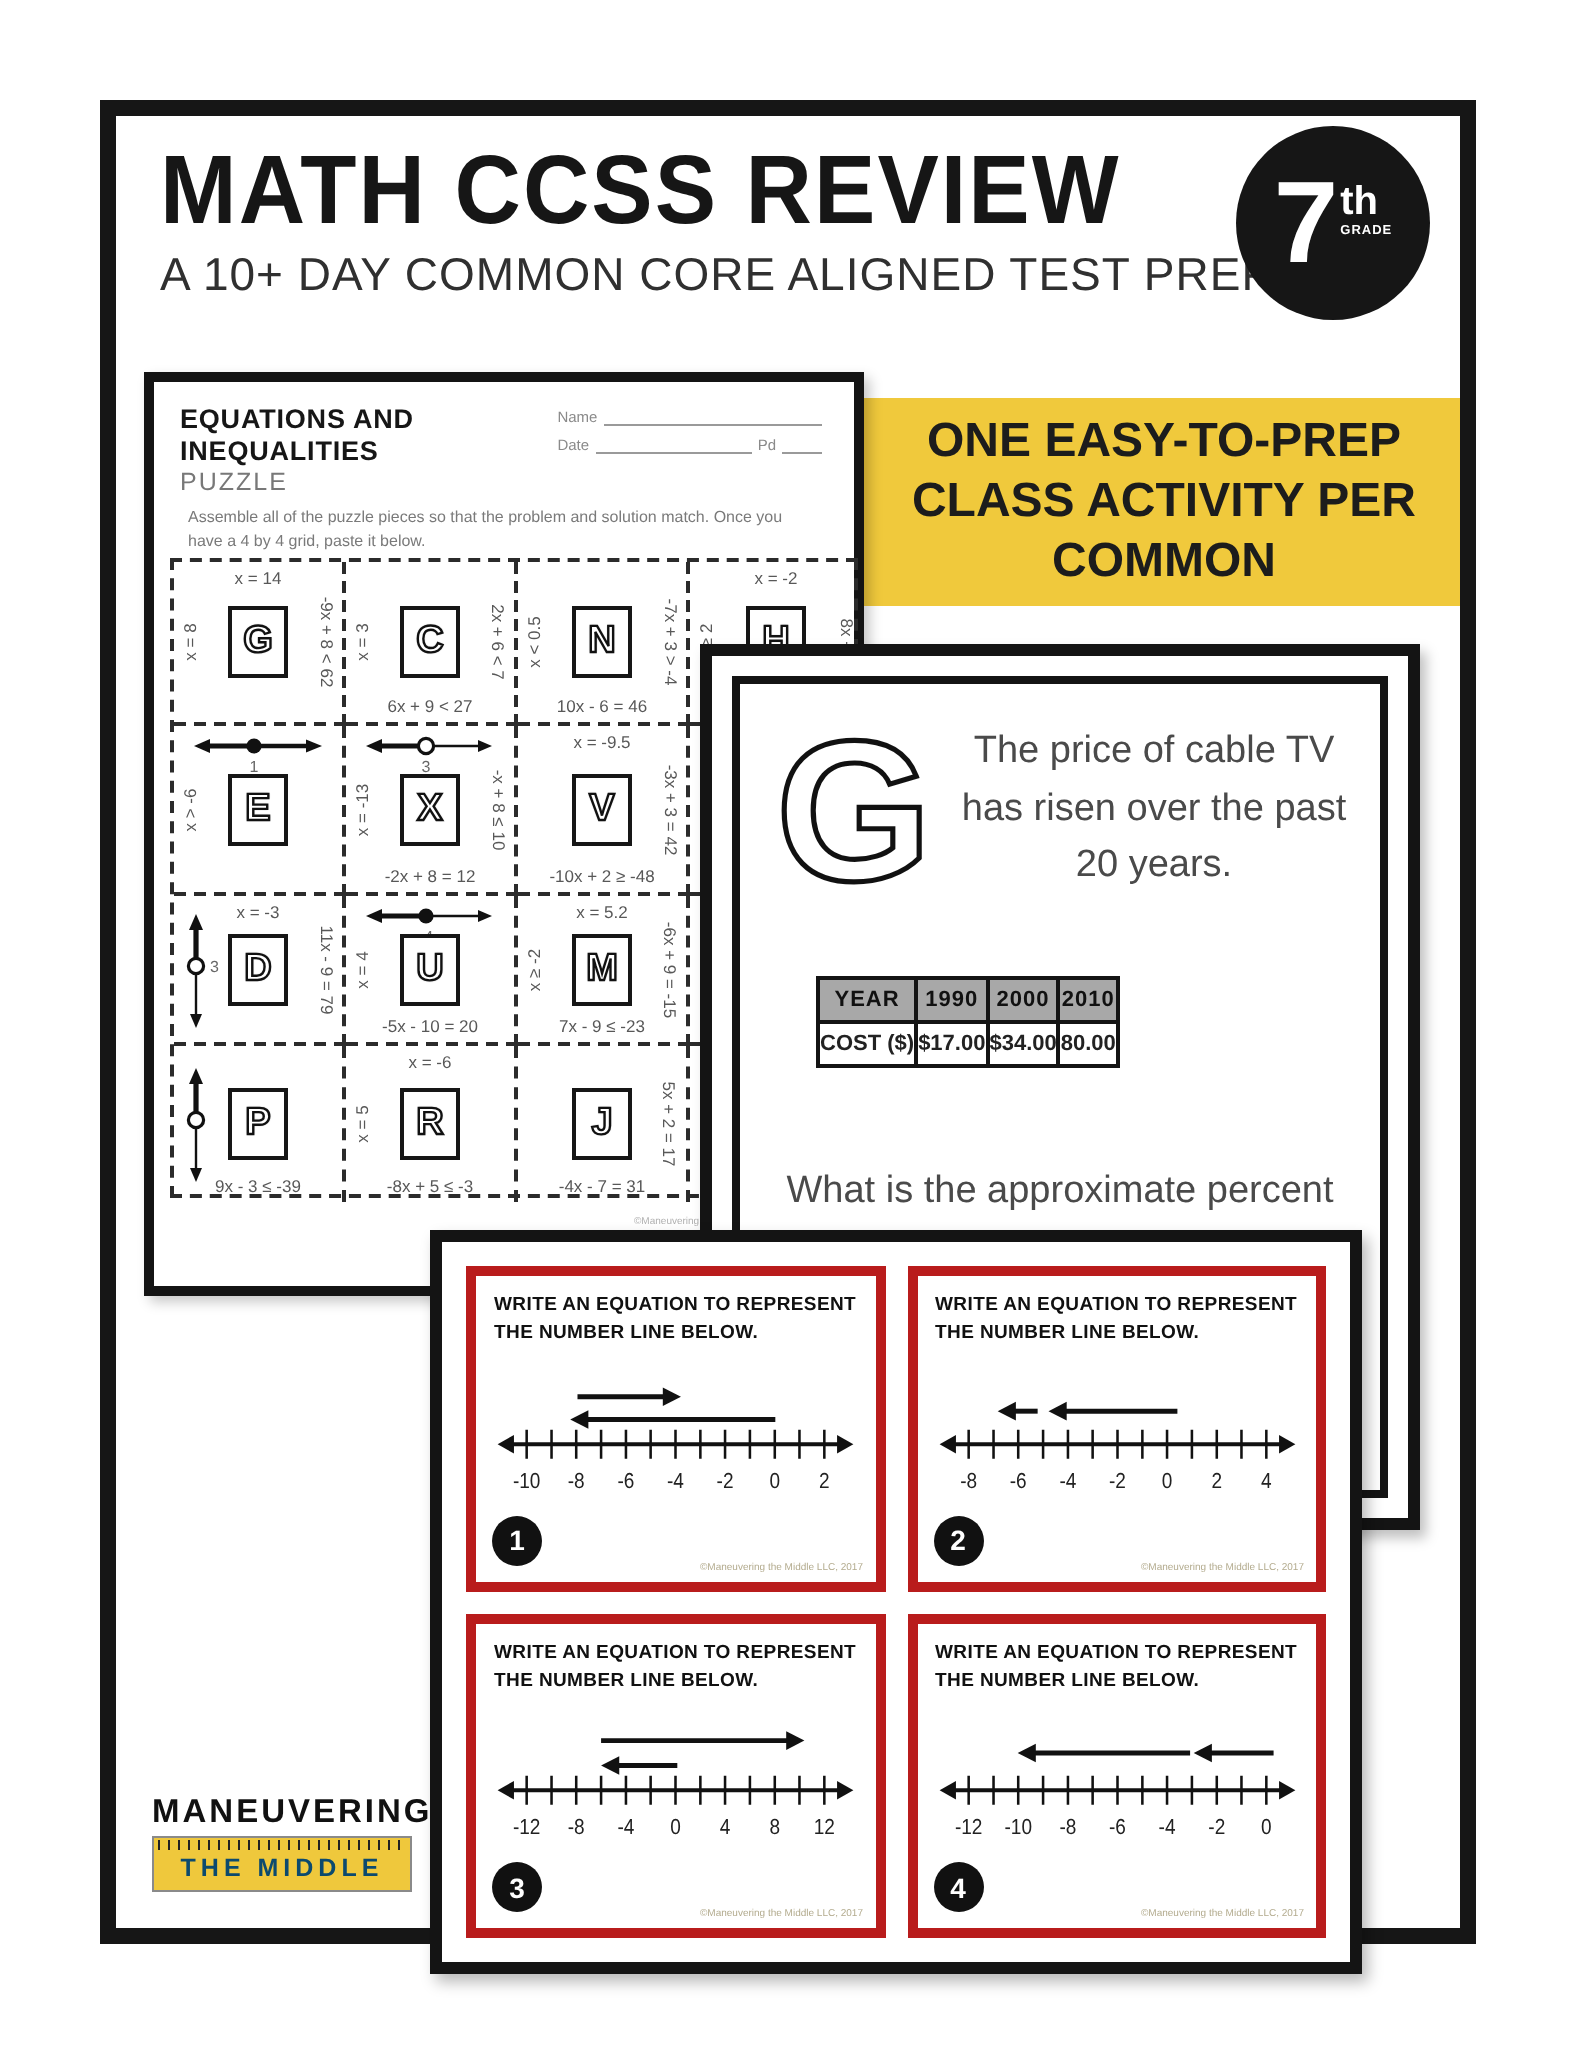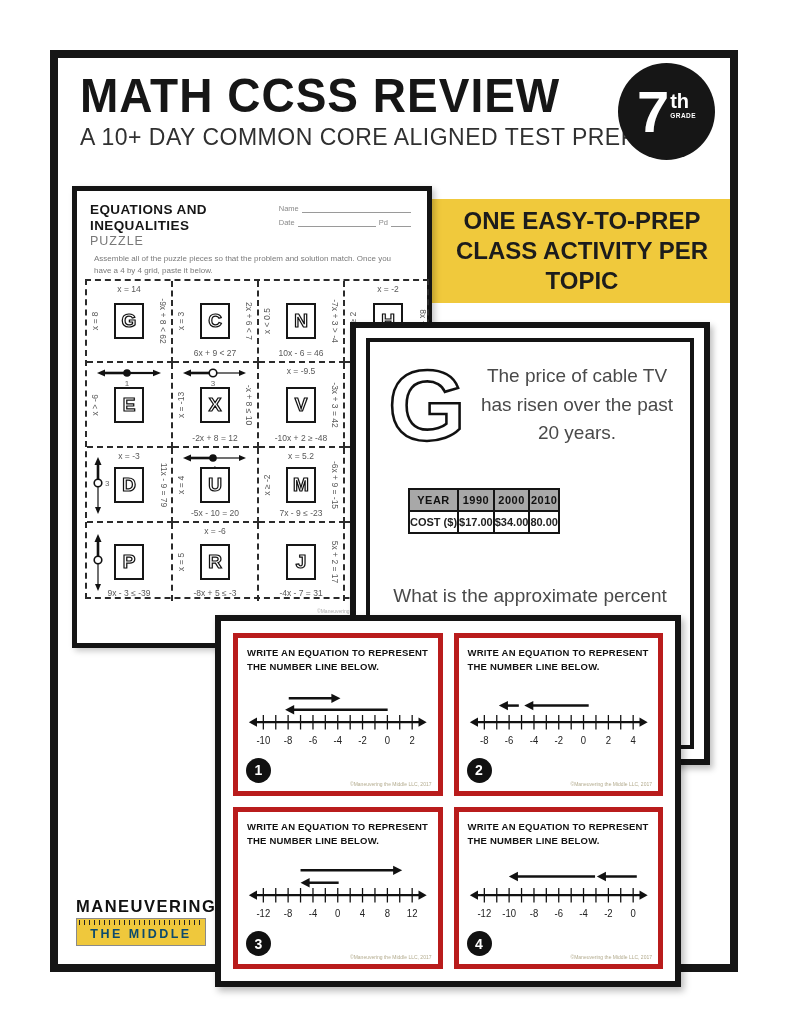--- a/index.html
+++ b/index.html
@@ -76,21 +76,21 @@
 
 <div class="badge">
   <span class="b7">7</span>
   <span class="bcol">
     <span class="bth">th</span>
     <span class="bgr">GRADE</span>
   </span>
 </div>
 
 <div class="banner">
-  <div>ONE EASY-TO-PREP CLASS ACTIVITY PER TOPIC</div>
+  <div>ONE EASY-TO-PREP CLASS ACTIVITY PER COMMON</div>
 </div>
 
 <div class="sheet">
   <div class="sheet-head">
     <div>
       <div class="sh-title">EQUATIONS AND INEQUALITIES</div>
       <div class="sh-sub">PUZZLE</div>
     </div>
     <div class="ndblock">
       <div class="nd">

